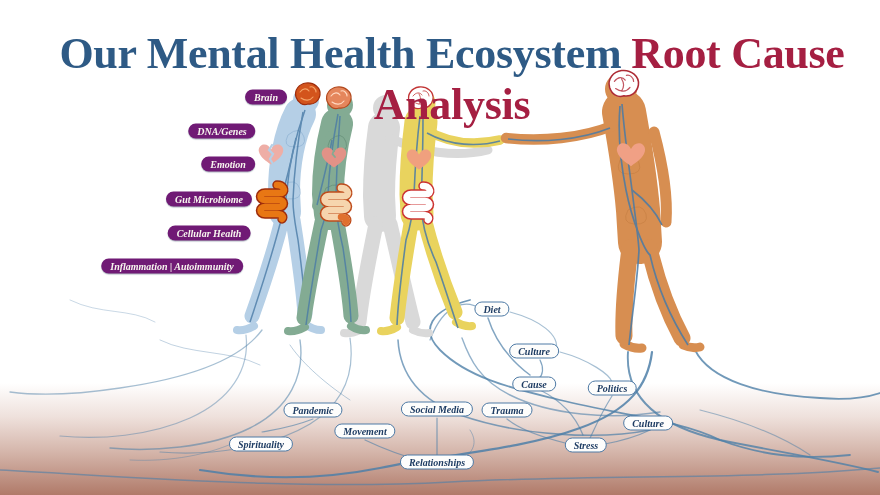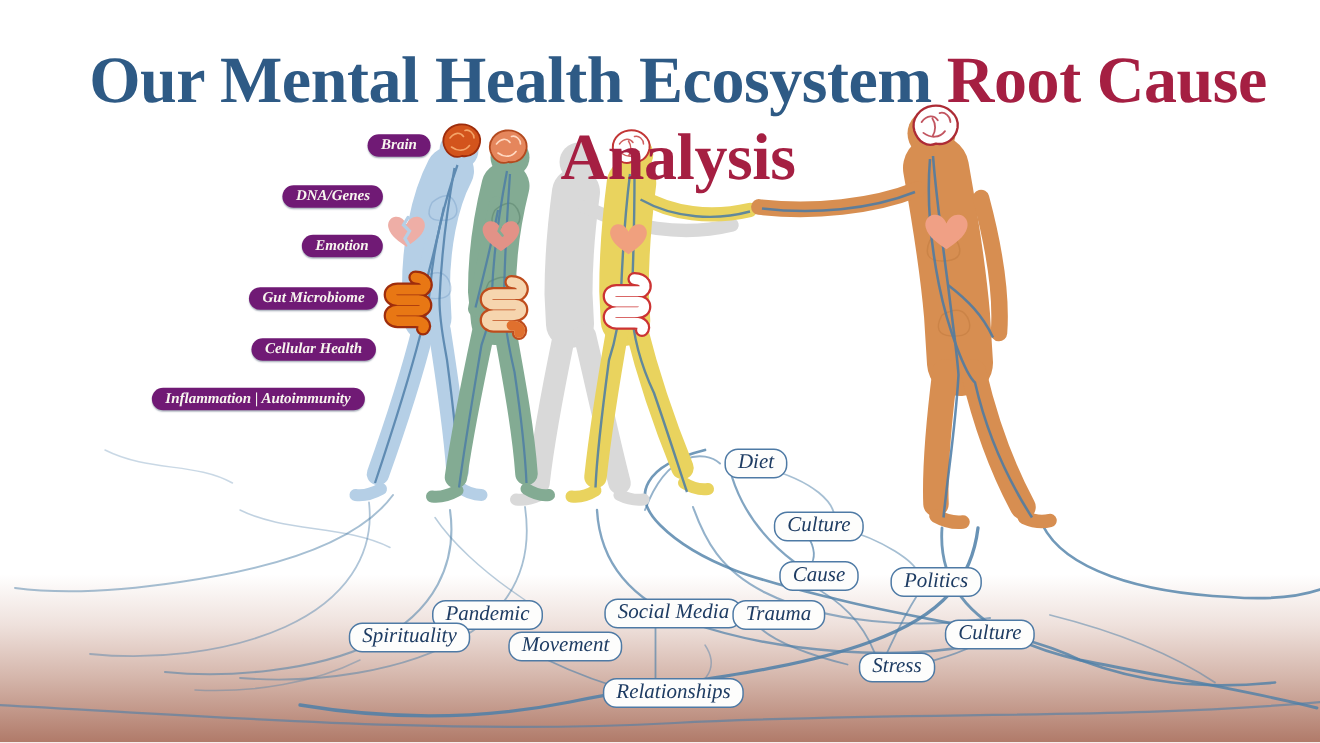--- a/index.html
+++ b/index.html
@@ -25,23 +25,22 @@
   .title .t2{color:#a51f42;}
   .body-label{
     position:absolute;z-index:3;transform:translate(-50%,-50%);
     background:#701a75;color:#f8f6ef;border-radius:9px;
     font-size:10px;font-style:italic;font-weight:bold;white-space:nowrap;
     padding:2px 9px;box-shadow:0 1px 1px rgba(20,40,70,0.35);
   }
   .root-label{
     position:absolute;z-index:3;transform:translate(-50%,-50%);
     background:#fdfdfc;color:#1e3c63;border:1.4px solid #4e7aa5;border-radius:9px;
-    font-size:14px;font-style:italic;font-weight:normal;white-space:nowrap;
+    font-size:10px;font-style:italic;font-weight:bold;white-space:nowrap;
     padding:1px 8px;
-    margin-left:12px;
   }
   .copyright{
     position:absolute;left:18px;top:471px;z-index:5;color:#fbf4ee;
     font-size:8.2px;font-weight:bold;letter-spacing:0.2px;
     font-family:"Liberation Serif", serif;
   }
 </style>
 </head>
 <body>
 
@@ -228,20 +227,20 @@
   <div class="body-label" style="left:209px;top:233px;">Cellular Health</div>
   <div class="body-label" style="left:172px;top:266px;">Inflammation | Autoimmunity</div>
 
   <div class="root-label" style="left:492px;top:309px;">Diet</div>
   <div class="root-label" style="left:534px;top:351px;">Culture</div>
   <div class="root-label" style="left:534px;top:384px;">Cause</div>
   <div class="root-label" style="left:612px;top:388px;">Politics</div>
   <div class="root-label" style="left:313px;top:410px;">Pandemic</div>
   <div class="root-label" style="left:437px;top:409px;">Social Media</div>
   <div class="root-label" style="left:507px;top:410px;">Trauma</div>
-  <div class="root-label" style="left:261px;top:425px;text-align:center;">Spirituality</div>
+  <div class="root-label" style="left:261px;top:444px;text-align:center;">Spirituality</div>
   <div class="root-label" style="left:365px;top:431px;">Movement</div>
   <div class="root-label" style="left:648px;top:423px;">Culture</div>
   <div class="root-label" style="left:586px;top:445px;">Stress</div>
   <div class="root-label" style="left:437px;top:462px;">Relationships</div>
 
 
 </div>
 
 </body></html>

